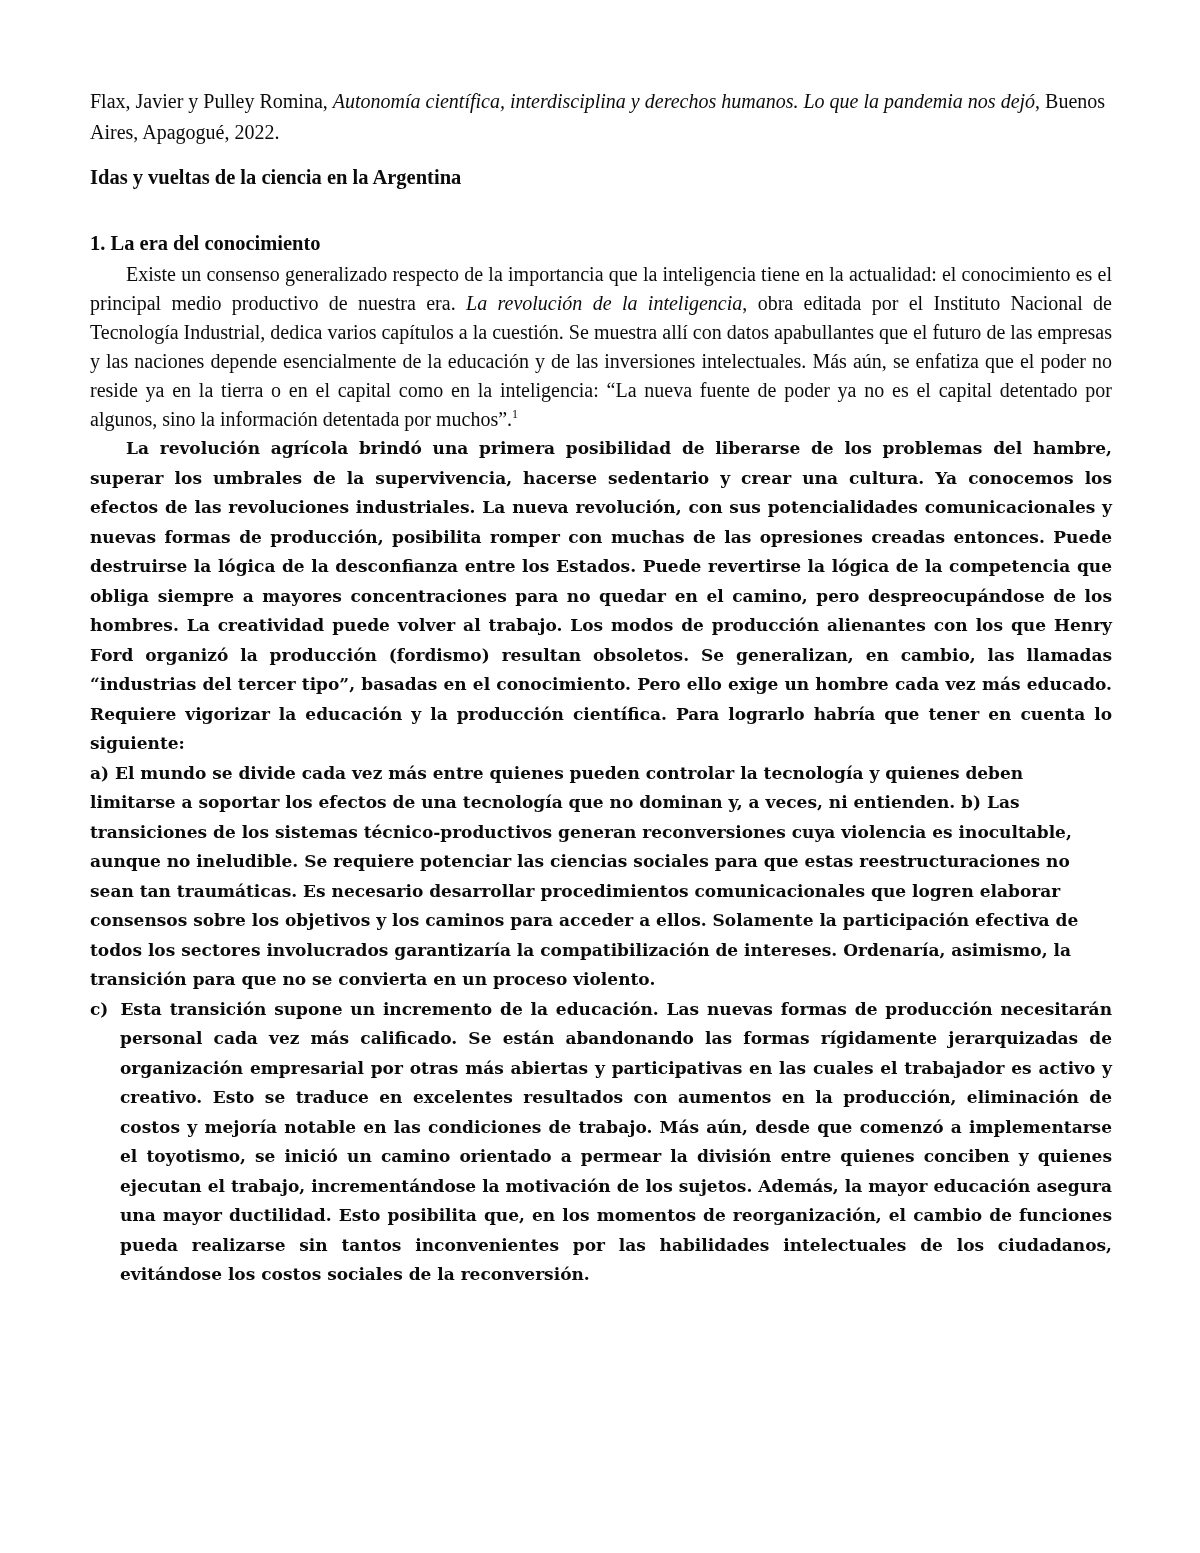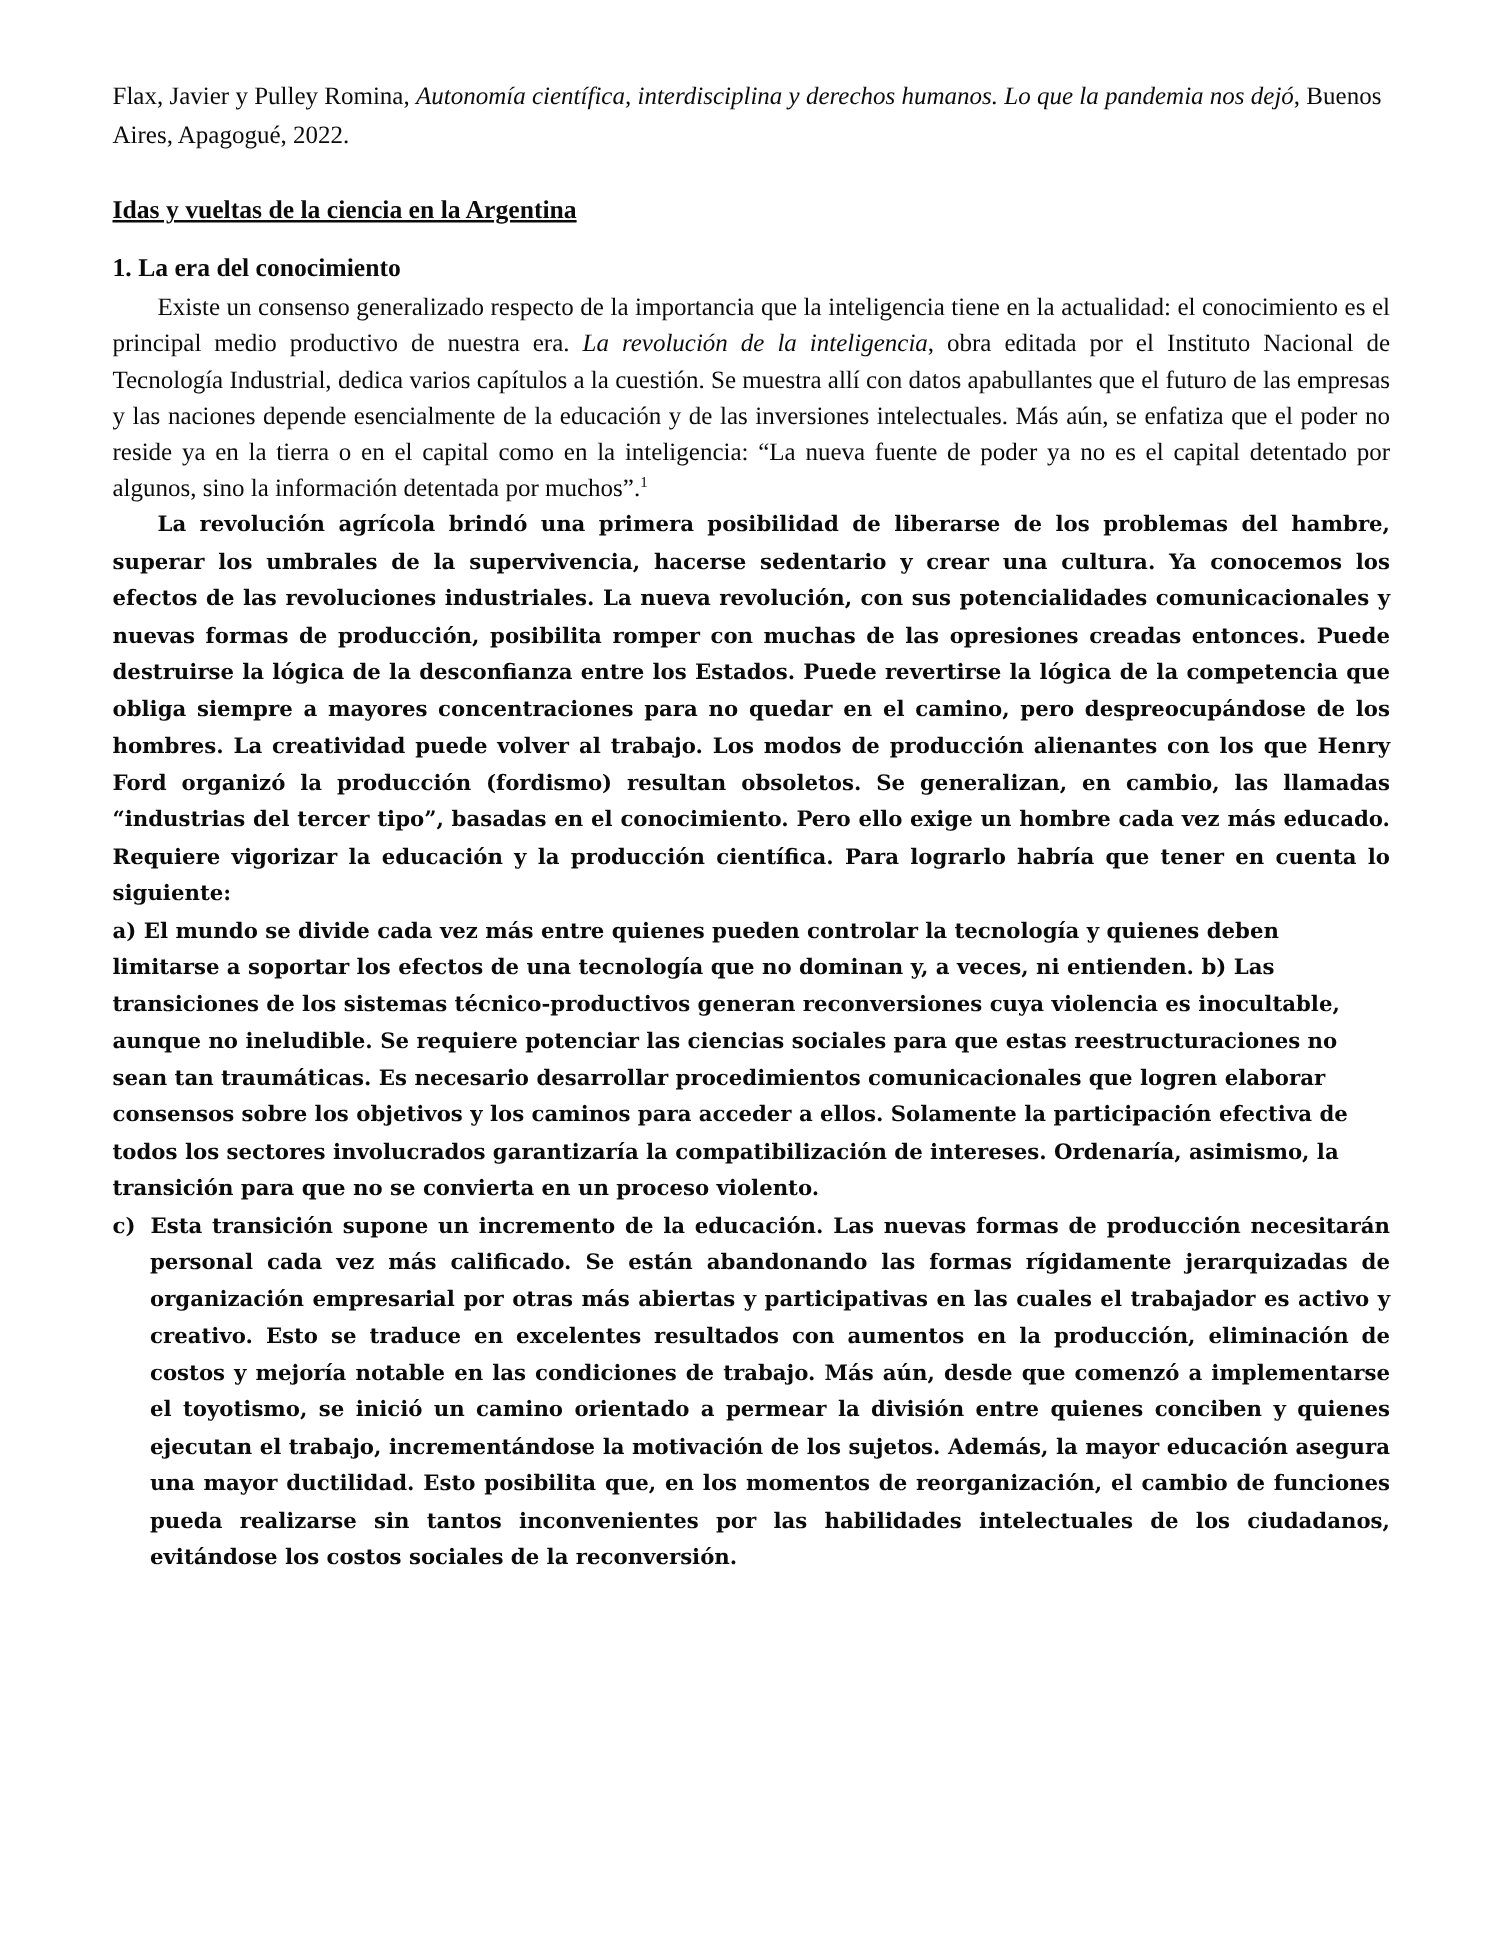--- a/index.html
+++ b/index.html
@@ -7,41 +7,41 @@
     padding: 0;
     background: #ffffff;
   }
   .page {
     position: relative;
     width: 1200px;
     min-height: 1553px;
     margin: 0 auto;
     background: #ffffff;
     box-sizing: border-box;
-    padding: 62px 88px 60px 90px;
+    padding: 86px 88px 60px 90px;
     color: #0b0b0b;
     font-family: "Liberation Serif", serif;
   }
   p { margin: 0; }
 
   .citation {
     font-size: 20px;
     line-height: 31px;
     text-align: left;
   }
   .it { font-style: italic; }
 
   .heading {
     font-weight: bold;
     font-size: 20.5px;
     line-height: 26px;
   }
   .chapter-label   { margin-top: 28px; }
-  .chapter-title   { margin-top: 31px; text-decoration: underline; }
-  .section-heading { margin-top: 21px; margin-bottom: 4px; }
+  .chapter-title   { margin-top: 16px; }
+  .section-heading { margin-top: 40px; margin-bottom: 4px; }
 
   .body {
     font-size: 20px;
     line-height: 29px;
     text-align: justify;
   }
   .indent { text-indent: 36px; font-family: Liberation Serif, serif; }
 
   
   .alt {

